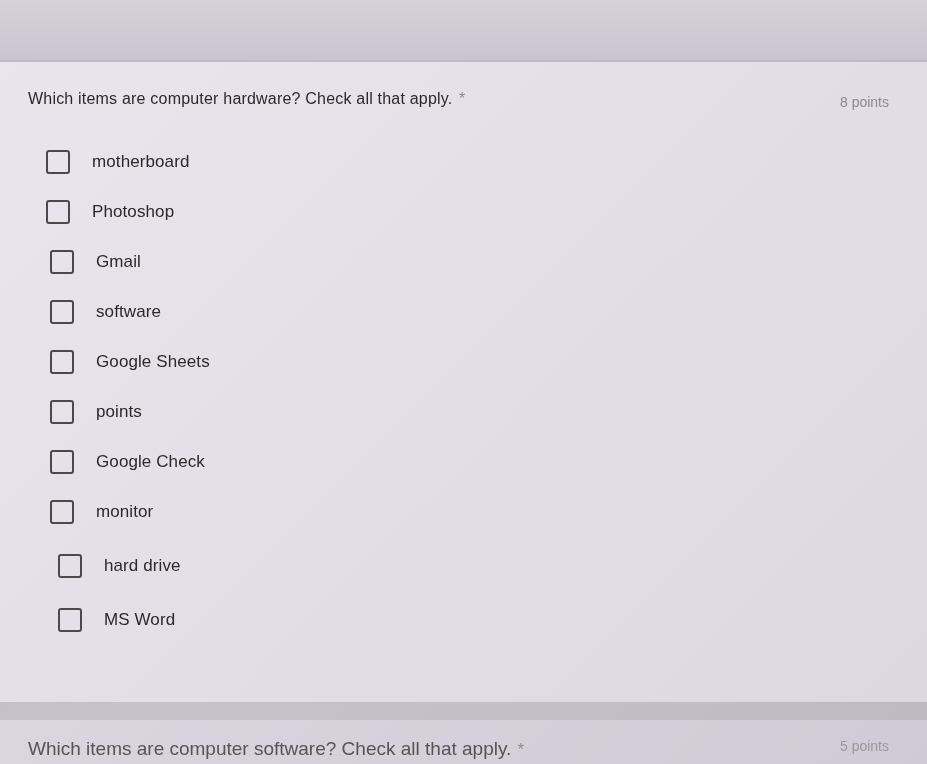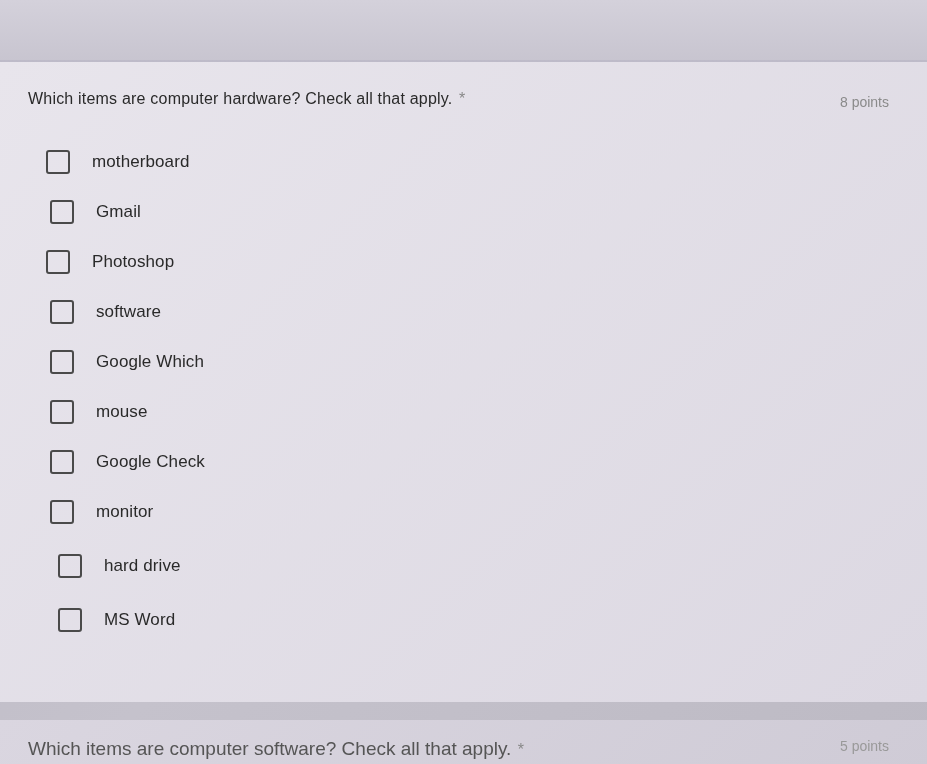--- a/index.html
+++ b/index.html
@@ -110,39 +110,39 @@
       <span class="required-asterisk">*</span>
     </div>
     <div class="points-badge">8 points</div>
   </div>
 
   <div class="options-list">
     <div class="option-row">
       <div class="checkbox"></div>
       <span class="option-label">motherboard</span>
     </div>
+    <div class="option-row">
+      <div class="checkbox"></div>
+      <span class="option-label">Photoshop</span>
+    </div>
     <div class="option-row indent-1">
       <div class="checkbox"></div>
       <span class="option-label">Gmail</span>
-    </div>
-    <div class="option-row">
-      <div class="checkbox"></div>
-      <span class="option-label">Photoshop</span>
     </div>
     <div class="option-row indent-1">
       <div class="checkbox"></div>
       <span class="option-label">software</span>
     </div>
     <div class="option-row indent-1">
       <div class="checkbox"></div>
-      <span class="option-label">Google Which</span>
+      <span class="option-label">Google Sheets</span>
     </div>
     <div class="option-row indent-1">
       <div class="checkbox"></div>
-      <span class="option-label">mouse</span>
+      <span class="option-label">points</span>
     </div>
     <div class="option-row indent-1">
       <div class="checkbox"></div>
       <span class="option-label">Google Check</span>
     </div>
     <div class="option-row indent-1">
       <div class="checkbox"></div>
       <span class="option-label">monitor</span>
     </div>
     <div class="option-row indent-2">

